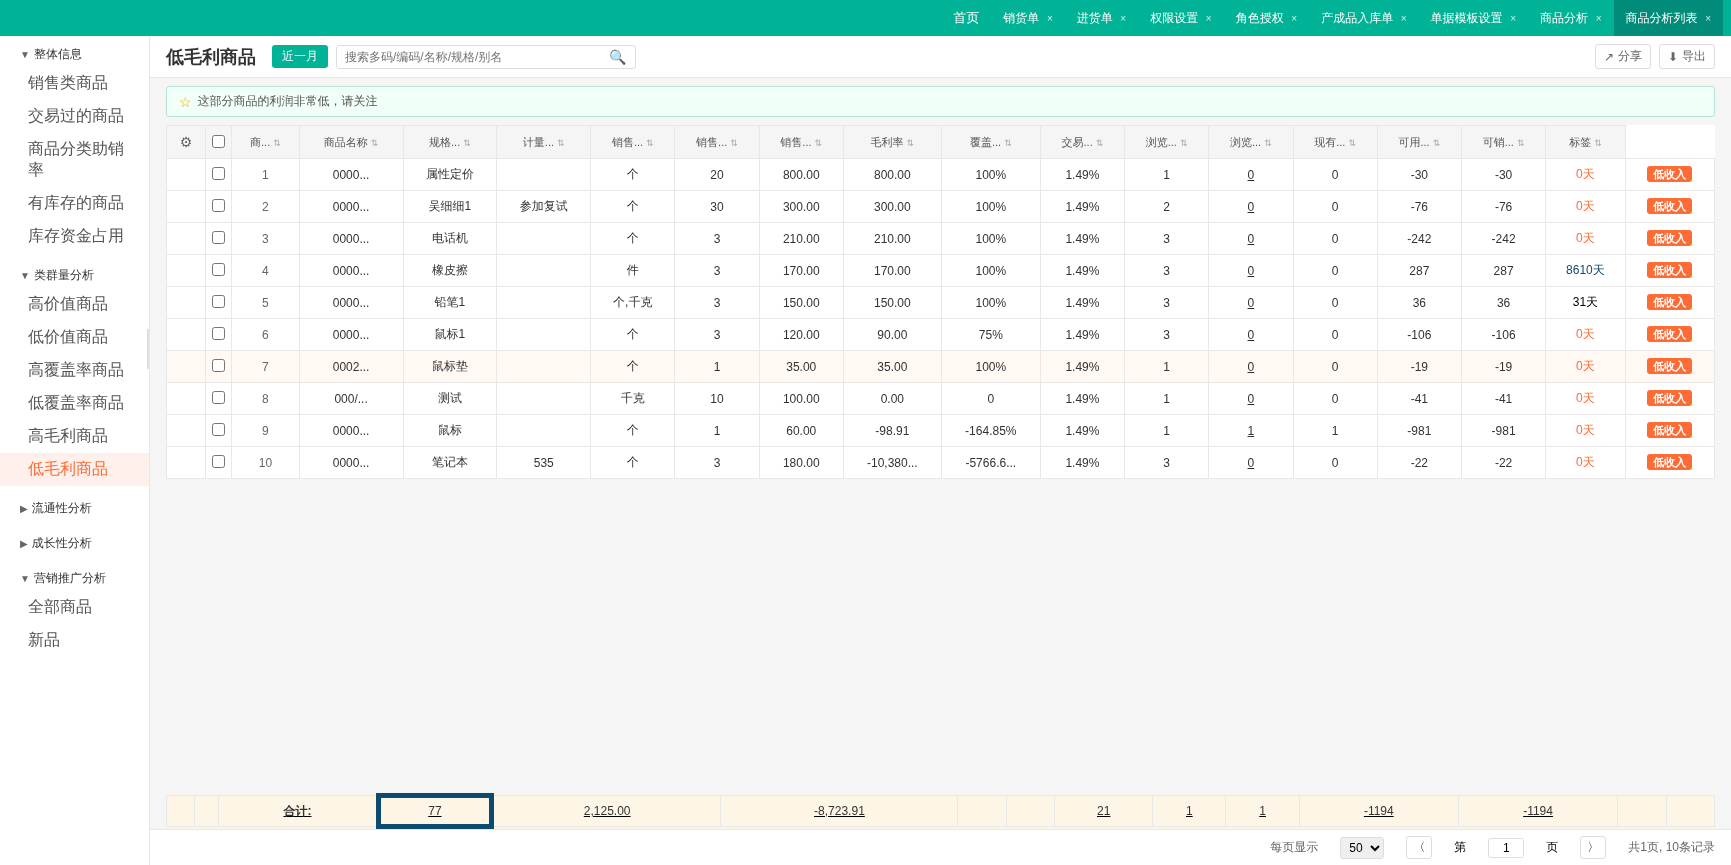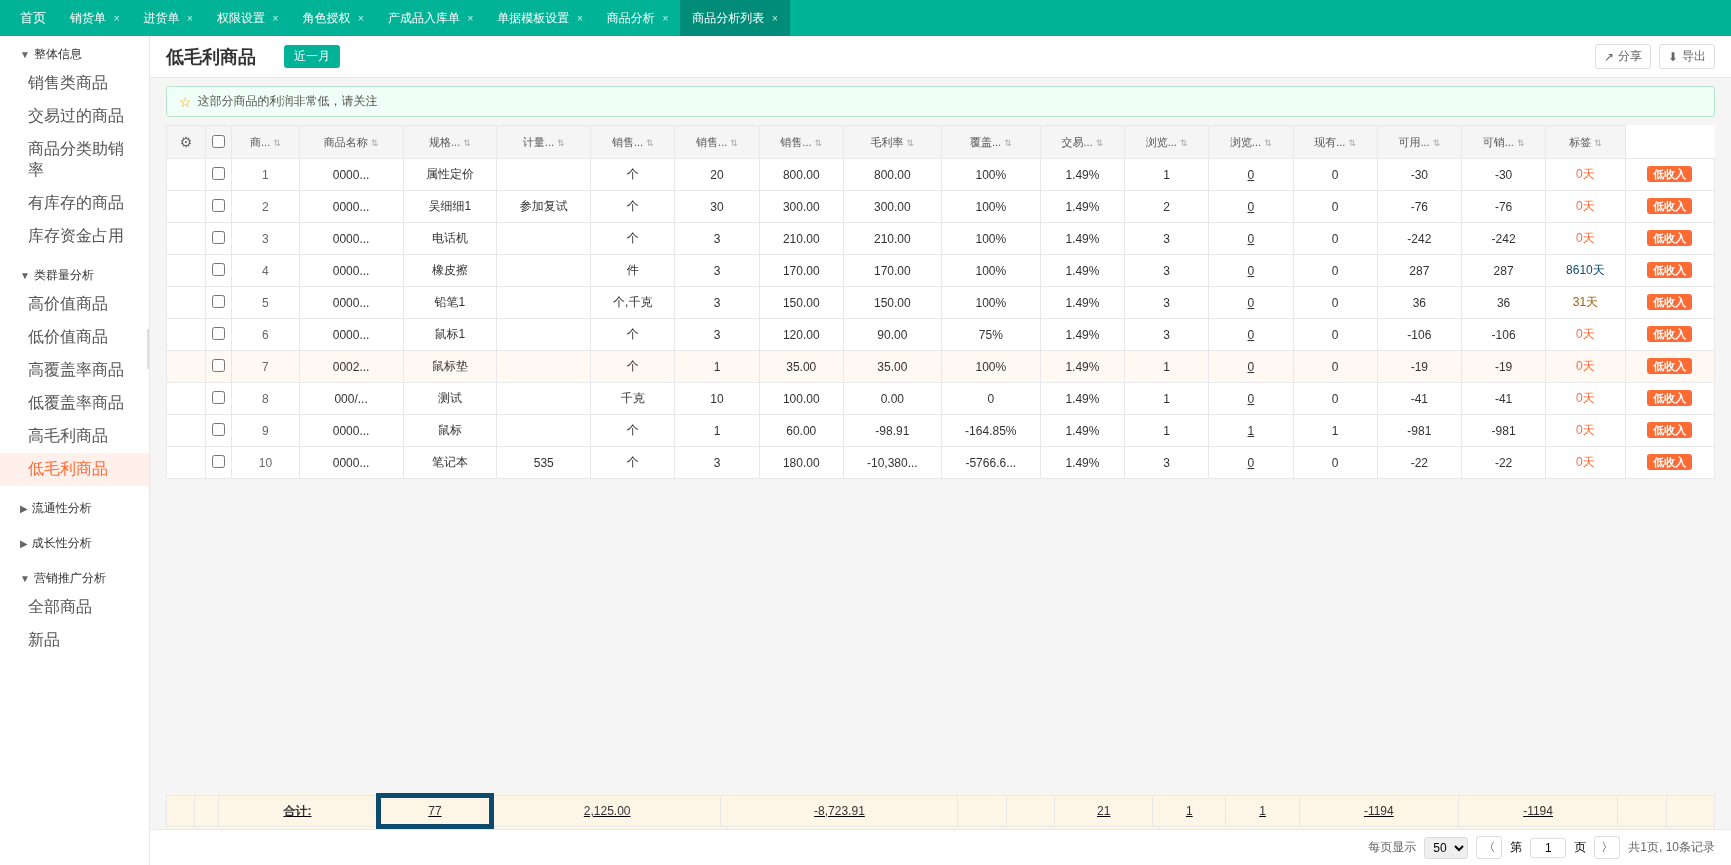--- a/index.html
+++ b/index.html
@@ -1,19 +1,19 @@
 <!DOCTYPE html>
 <html><head>
   <meta charset="utf-8">
   <style>
     * { box-sizing: border-box; margin: 0; padding: 0; font-family: 'Microsoft YaHei', Arial, sans-serif; font-size: 12px; }
     body { background: #f5f5f5; overflow-x: hidden; }
     
     
-    .top-nav { background: #00b396; display: flex; align-items: center; height: 36px; padding: 0 8px; }
+    .top-nav { background: #00b396; display: flex; align-items: center; height: 36px; padding: 0 8px; justify-content: flex-end; }
     .nav-item { color: #fff; padding: 0 12px; height: 36px; line-height: 36px; cursor: pointer; white-space: nowrap; font-size: 13px; }
     .nav-item.active { background: #008c78; }
     .nav-close { font-size: 10px; margin-left: 4px; opacity: 0.8; }
     
     
     .main-layout { display: flex; height: calc(100vh - 36px); }
     
     
     .sidebar { width: 150px; background: #fff; border-right: 1px solid #e8e8e8; overflow-y: auto; flex-shrink: 0; }
     .sidebar-section { padding: 4px 0; }
@@ -21,21 +21,21 @@
     .sidebar-section-title .arrow { margin-right: 4px; font-size: 10px; color: #666; }
     .sidebar-item { padding: 6px 10px 6px 28px; color: #555; cursor: pointer; font-size: 16px; }
     .sidebar-item.active { background: #fff0eb; color: #ff6b35; }
     
     
     .content { flex: 1; display: flex; flex-direction: column; overflow: hidden; }
     
     
     .page-header { background: #fff; padding: 8px 16px; display: flex; align-items: center; border-bottom: 1px solid #e8e8e8; gap: 8px; }
     .page-title { font-size: 18px; font-weight: bold; color: #333; margin-right: 8px; }
-    .date-btn { background: #00b396; color: #fff; border: none; padding: 3px 10px; border-radius: 3px; cursor: pointer; font-size: 12px; margin-left: 12px; }
+    .date-btn { background: #00b396; color: #fff; border: none; padding: 3px 10px; border-radius: 3px; cursor: pointer; font-size: 12px; }
     .search-box { display: flex; align-items: center; border: 1px solid #ddd; border-radius: 3px; padding: 3px 8px; flex: 1; max-width: 300px; }
     .search-box input { border: none; outline: none; font-size: 12px; flex: 1; }
     .search-icon { color: #aaa; font-size: 14px; cursor: pointer; }
     .header-actions { margin-left: auto; display: flex; gap: 8px; }
     .action-btn { display: flex; align-items: center; gap: 4px; color: #666; cursor: pointer; padding: 3px 8px; border: 1px solid #ddd; border-radius: 3px; background: #fff; font-size: 12px; }
     
     
     .notice-bar { background: #f0fff8; border: 1px solid #b7e4ce; margin: 8px 16px; padding: 6px 12px; border-radius: 3px; color: #555; display: flex; align-items: center; gap: 6px; }
     .notice-icon { color: #f0a500; font-size: 14px; }
     
@@ -47,21 +47,21 @@
     th { padding: 8px 6px; text-align: center; border: 1px solid #e8e8e8; color: #555; font-weight: normal; white-space: nowrap; font-size: 11px; cursor: pointer; position: sticky; top: 0; background: #f5f5f5; z-index: 1; }
     th .sort-icon { color: #aaa; font-size: 9px; }
     td { padding: 7px 6px; text-align: center; border: 1px solid #e8e8e8; color: #333; font-size: 12px; }
     tr.highlighted { background: #fff8f3; }
     tr.highlighted td { background: #fff8f3; }
     
     .tag-badge { background: #ff6b35; color: #fff; padding: 2px 6px; border-radius: 3px; font-size: 11px; font-weight: bold; }
     .underline-link { text-decoration: underline; color: #333; cursor: pointer; }
     
     
-    .pagination-bar { background: #fff; border-top: 1px solid #e8e8e8; padding: 6px 16px; display: flex; align-items: center; justify-content: flex-end; gap: 8px; }
+    .pagination-bar { background: #fff; border-top: 1px solid #e8e8e8; padding: 6px 16px; display: flex; align-items: center; justify-content: flex-end; gap: 22px; }
     .per-page-label { color: #666; }
     .per-page-select { border: 1px solid #ddd; padding: 2px 4px; border-radius: 3px; }
     .pagination-btn { border: 1px solid #ddd; padding: 2px 6px; border-radius: 3px; cursor: pointer; background: #fff; }
     .page-input { border: 1px solid #ddd; width: 36px; text-align: center; padding: 2px; border-radius: 3px; }
     .total-info { color: #666; }
     
     
     .gear-cell { cursor: pointer; font-size: 14px; color: #666; }
     
     .checkbox-cell { width: 24px; }
@@ -158,20 +158,24 @@
       </div>
       <div class="toggle-arrow">《</div>
     </div>
   </div>
 
   <div class="content">
 
     <div class="page-header">
       <h1 class="page-title">低毛利商品</h1>
       <button class="date-btn">近一月</button>
+      <div class="search-box">
+        <input type="text" style="width: 200px;" placeholder="搜索多码/编码/名称/规格/别名">
+        <span class="search-icon">🔍</span>
+      </div>
       <div class="header-actions">
         <button class="action-btn">
           <span>↗</span>
           <span>分享</span>
         </button>
         <button class="action-btn">
           <span>⬇</span>
           <span>导出</span>
         </button>
       </div>
@@ -302,21 +306,21 @@
       <td>3</td>
       <td>150.00</td>
       <td>150.00</td>
       <td>100%</td>
       <td>1.49%</td>
       <td>3</td>
       <td><span class="underline-link">0</span></td>
       <td>0</td>
       <td>36</td>
       <td>36</td>
-      <td style="color:#a16207">31天</td>
+      <td style="color:#000000">31天</td>
       <td><span class="tag-badge">低收入</span></td>
     </tr>
             <tr>
       <td></td>
       <td><input type="checkbox" style=""></td>
       <td class="row-num">6</td>
       <td>0000...</td>
       <td>鼠标1</td>
       <td></td>
       <td>个</td>

